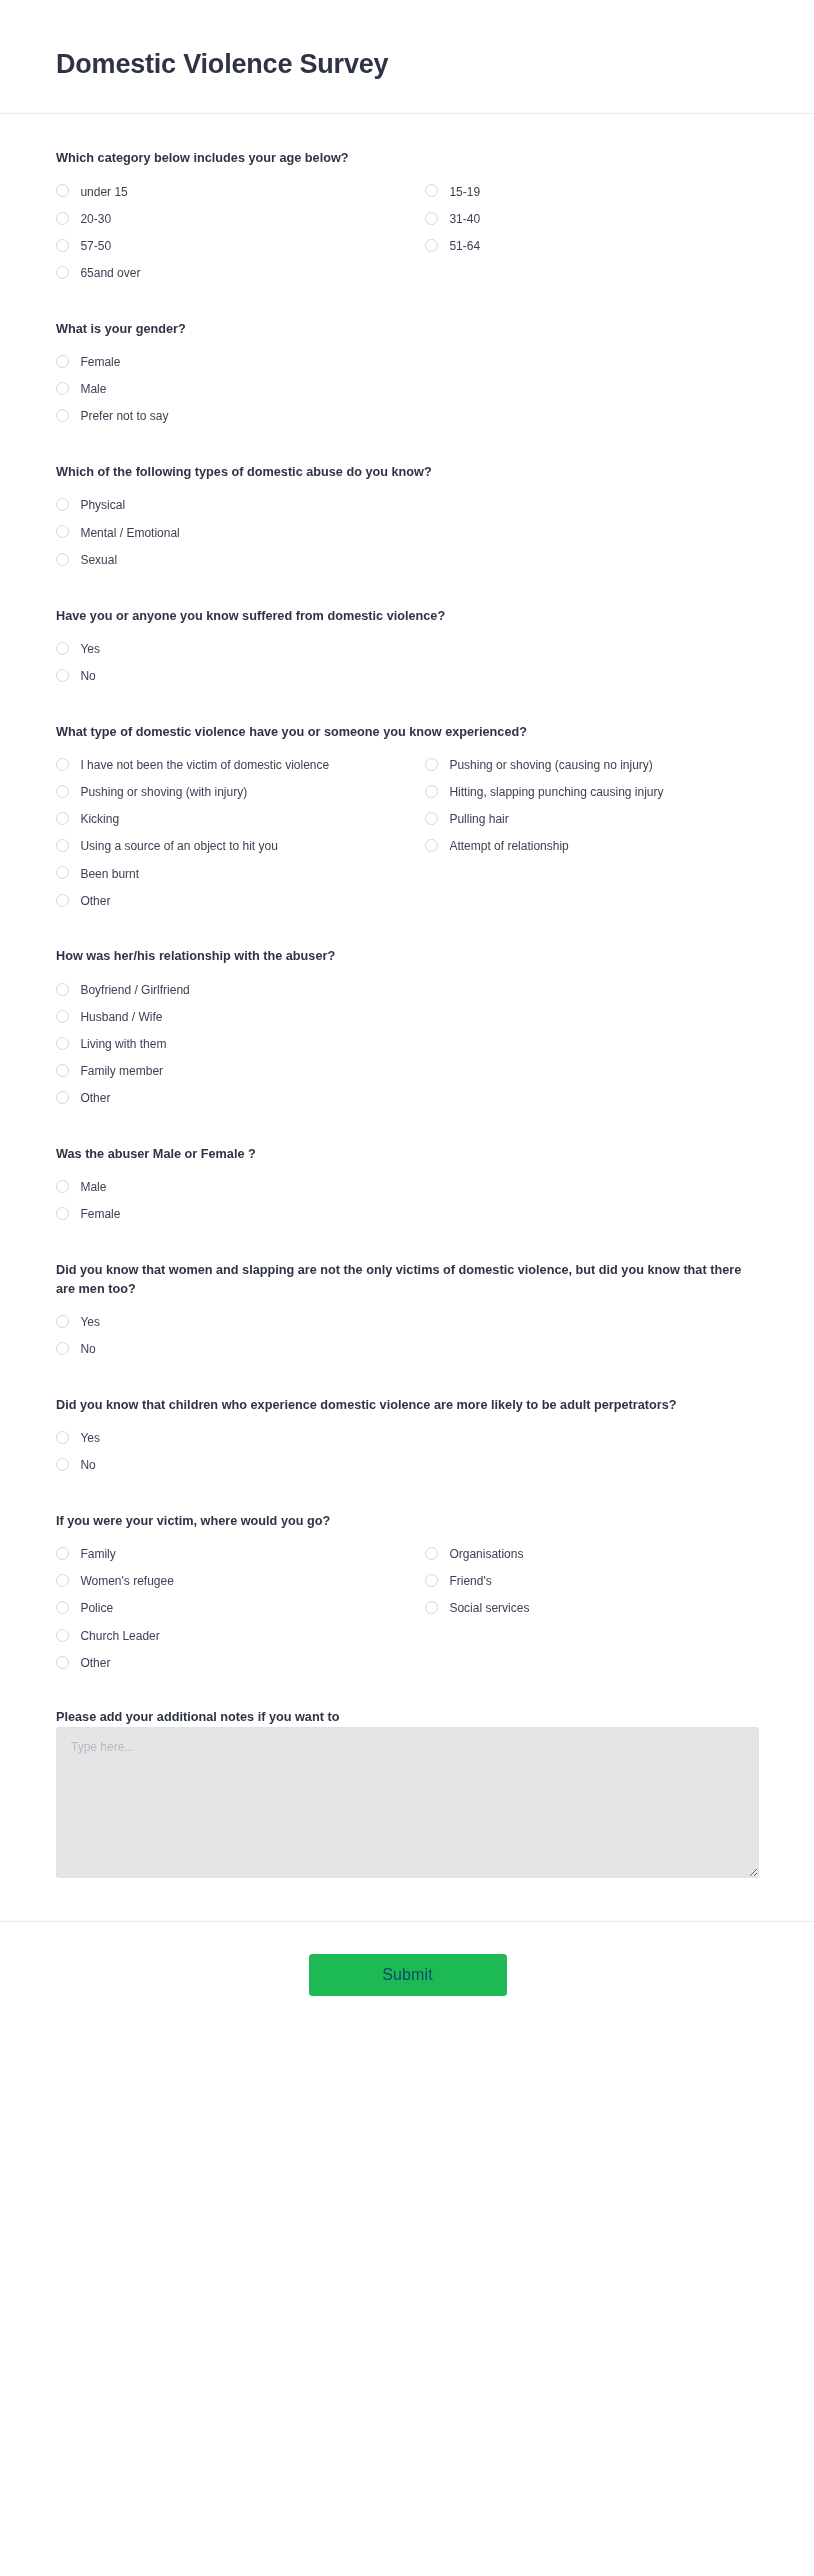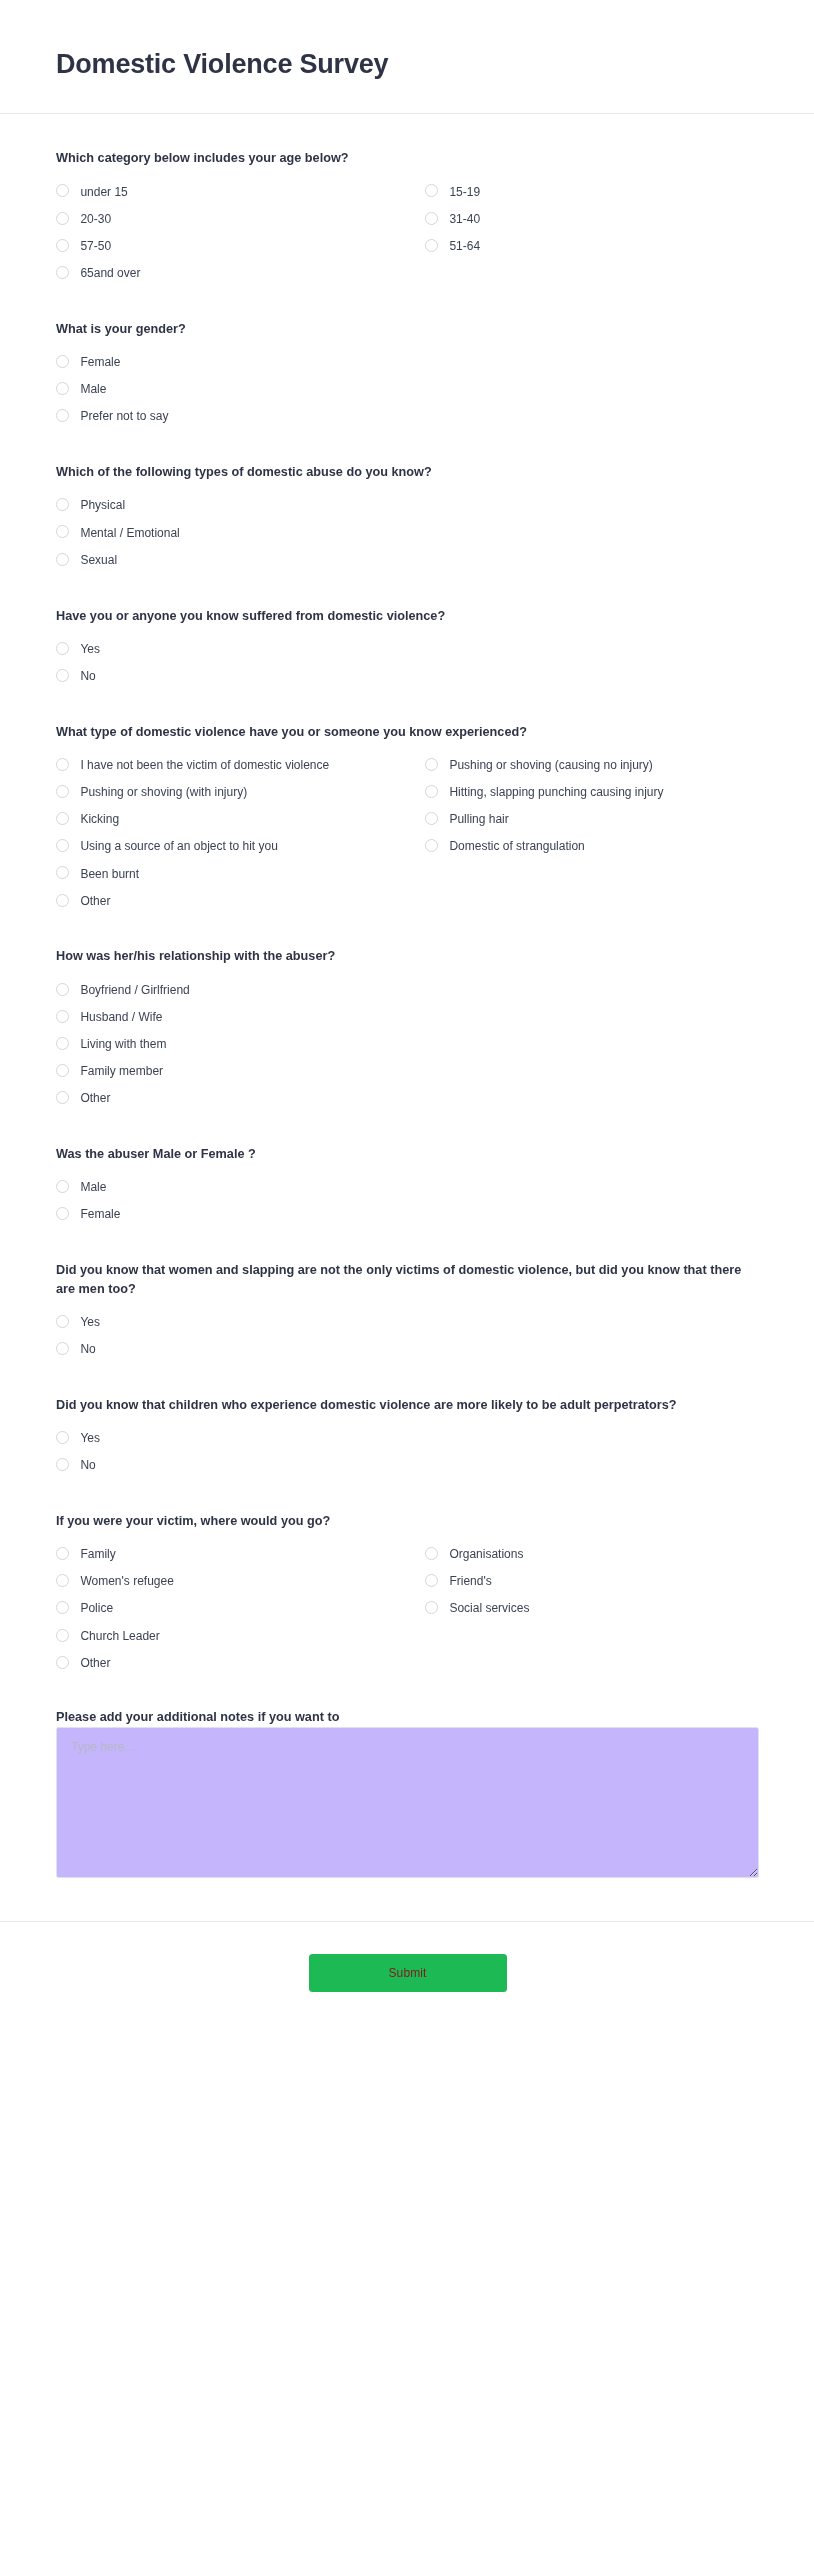--- a/index.html
+++ b/index.html
@@ -104,21 +104,21 @@
     font-weight: bold;
     color: #2e3446;
     margin-bottom: 3px;
   }
   .notes-area {
     width: 100%;
     height: 151px;
     box-sizing: border-box;
     border: 0.9px solid #dfe2e8;
     border-radius: 2.6px;
-    background: #c4b5fd;
+    background: #e5e5e5;
     padding: 12.3px 14px;
     font-family: "Liberation Sans", sans-serif;
     font-size: 12px;
     color: #3b4254;
     resize: vertical;
     outline: none;
   }
   .notes-area::placeholder {
     color: #b4b9c4;
   }
@@ -127,22 +127,22 @@
   .form-footer {
     border-top: 0.9px solid #e8eaee;
     padding: 32px 56px 46px 56px;
     text-align: center;
   }
   .submit-button {
     display: inline-block;
     min-width: 198px;
     padding: 12.3px 26px;
     background: #1db954;
-    color: #7f1d1d;
-    font-size: 12px;
+    color: #0c4a6e;
+    font-size: 16px;
     font-family: "Liberation Sans", sans-serif;
     border: none;
     border-radius: 3.5px;
     cursor: pointer;
     letter-spacing: 0.1px;
   }
 </style>
 </head>
 <body>
 
@@ -274,21 +274,21 @@
             <div class="option-row">
               <span class="radio-dot"></span>
               <span class="option-label">Hitting, slapping punching causing injury</span>
             </div>
             <div class="option-row">
               <span class="radio-dot"></span>
               <span class="option-label">Pulling hair</span>
             </div>
             <div class="option-row">
               <span class="radio-dot"></span>
-              <span class="option-label">Domestic of strangulation</span>
+              <span class="option-label">Attempt of relationship</span>
             </div>
           </div>
         </div>
       </div>
       <div class="question-block">
         <div class="question-label">How was her/his relationship with the abuser?</div>
         <div class="options">
           <div class="option-row">
             <span class="radio-dot"></span>
             <span class="option-label">Boyfriend / Girlfriend</span>

